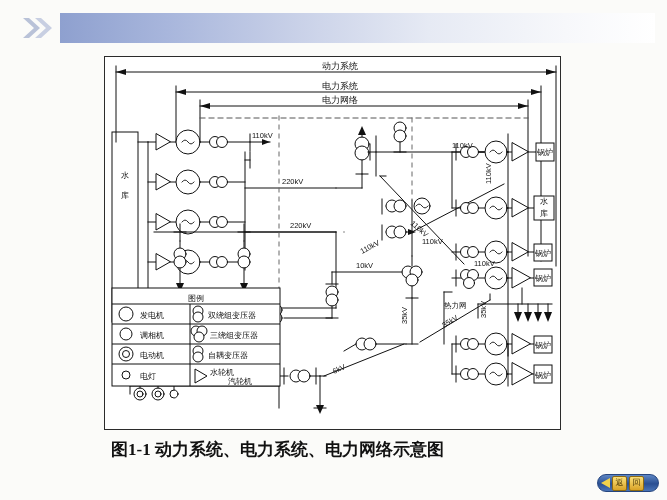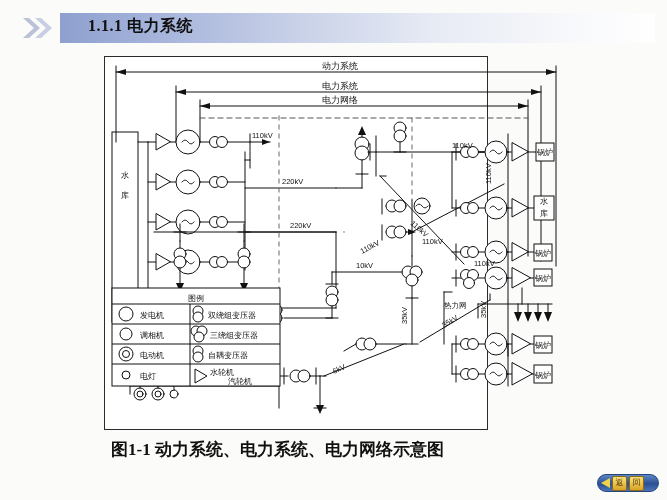--- a/index.html
+++ b/index.html
@@ -22,21 +22,21 @@
     position:absolute;left:22px;top:3px;width:42px;height:24px;
   }
   #header-title{
     position:absolute;left:88px;top:3px;
     font-size:16px;font-weight:bold;letter-spacing:.5px;
     color:#101010;
     font-family:"Liberation Serif","DejaVu Serif",serif;
   }
   
   #fig{
-    position:absolute;left:104px;top:56px;width:382px;height:372px;
+    position:absolute;left:104px;top:56px;width:455px;height:372px;
   }
   #fig-border{
     position:absolute;left:0;top:0;width:100%;height:100%;
     border:1px solid #2b2b2b;background:#ffffff;
   }
   svg.diagram{position:absolute;left:0;top:0;}
   
   #caption{
     position:absolute;left:0;top:438px;width:555px;text-align:center;
     font-size:17px;font-weight:bold;color:#111;
@@ -72,21 +72,20 @@
 <body>
 
 <div id="header">
   <div id="header-bar"></div>
   <div id="chev">
     <svg width="42" height="24" viewBox="0 0 42 24">
       <polygon points="1,2 12,12 1,22 7,22 18,12 7,2" fill="#b9c2d8"></polygon>
       <polygon points="13,2 24,12 13,22 19,22 30,12 19,2" fill="#c8cfe2"></polygon>
     </svg>
   </div>
-  <div id="header-title">1.1.1 电力系统</div>
 </div>
 
 <div id="fig">
   <div id="fig-border"></div>
 
   <svg class="diagram" width="455" height="372" viewBox="0 0 455 372">
     <g stroke="#111" fill="none" stroke-width="1" stroke-linecap="square">
 
       <line x1="12" y1="10" x2="12" y2="86"></line>
       <line x1="12" y1="16" x2="452" y2="16"></line>

